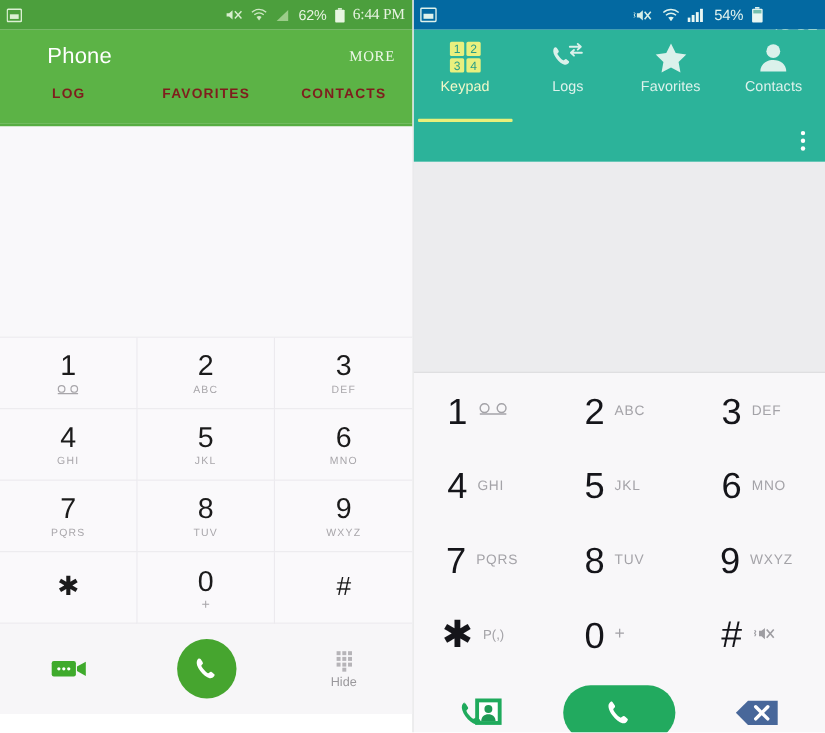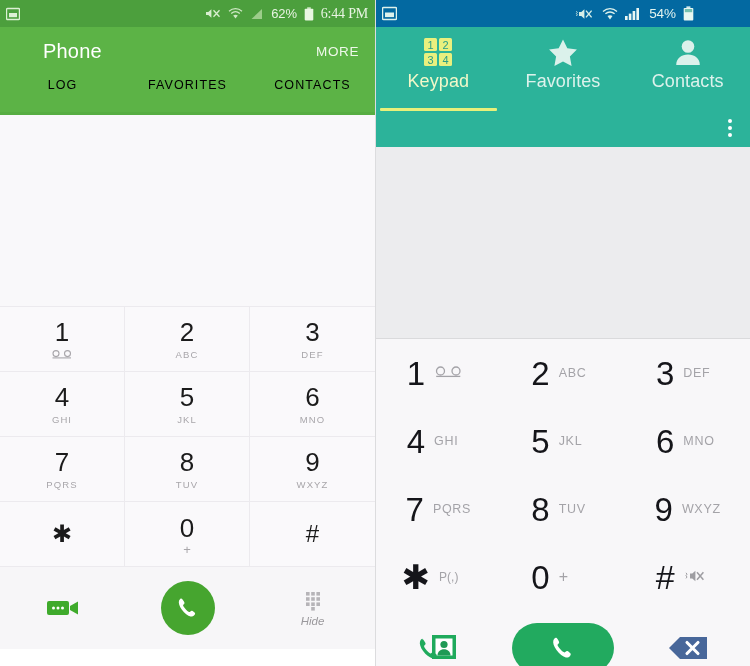--- a/index.html
+++ b/index.html
@@ -30,29 +30,29 @@
   .appbar {
     background: #5cb346; height: 85px; position: relative;
   }
   .appbar-top {
     height: 48px; display: flex; align-items: center;
     padding: 0 16px 0 16px;
   }
   .app-title { color: #ffffff; font-size: 20px; letter-spacing: .2px; margin-left: 27px; }
   .more-btn {
     margin-left: auto; color: #eef8e9; font-size: 13.5px;
-    letter-spacing: .6px; cursor: pointer;
+    letter-spacing: .6px; cursor: pointer; font-family: Liberation Serif, serif;
   }
   .tabrow {
     display: flex; height: 37px; align-items: flex-start;
     padding-top: 3px;
   }
   .tab {
-    flex: 1; text-align: center; color: #000000;
-    font-size: 12.5px; letter-spacing: 1.1px; cursor: pointer;
+    flex: 1; text-align: center; color: #7f1d1d;
+    font-size: 12.5px; letter-spacing: 1.1px; cursor: pointer; font-weight: bold;
   }
   .appbar-edge { height: 3px; background: #57ad42; }
 
   
   .display-left { background: #f9f8fa; height: 191px; }
 
   
   .keypad-left {
     border-top: 1px solid #eceaee;
     background: #faf9fb;
@@ -70,42 +70,42 @@
   .kl-key .s {
     font-size: 9.5px; color: #a8a6aa; letter-spacing: 1.1px;
     margin-top: 5px; line-height: 1; height: 10px;
   }
   .kl-key .s.plus { font-size: 13px; letter-spacing: 0; color: #a8a6aa; margin-top: 2px; }
   .kl-key .glyph { font-size: 24px; color: #1b1b1b; line-height: 1; }
 
   
   .actions-left {
     height: 82px; background: #f7f6f8;
-    display: flex; align-items: center; font-style: italic;
+    display: flex; align-items: center;
   }
   .al-cell {
     flex: 1; display: flex; flex-direction: column;
     align-items: center; justify-content: center; cursor: pointer;
   }
   .al-cell .lbl { font-size: 11.5px; color: #9a989c; margin-top: 4px; }
   .fab-left {
     width: 54px; height: 54px; border-radius: 50%;
     background: #46a52f; display: flex; align-items: center;
     justify-content: center; cursor: pointer;
   }
 
   
   .tealbar { background: #2cb39a; height: 120px; position: relative; }
   .tealtabs { display: flex; height: 85px; padding-top: 6px; }
   .ttab {
     flex: 1; display: flex; flex-direction: column;
     align-items: center; cursor: pointer; position: relative;
   }
   .ttab .tico { height: 38px; display: flex; align-items: center; justify-content: center; }
-  .ttab .tlbl { font-size: 18px; color: #ddf2ec; letter-spacing: .1px; text-align: center; }
+  .ttab .tlbl { font-size: 13px; color: #ddf2ec; letter-spacing: .1px; text-align: center; }
   .ttab.active .tlbl { color: #f2f8c9; }
   .ttab .underline {
     position: absolute; bottom: 1px; left: 4px; right: 4px;
     height: 3px; background: #e8f07a; border-radius: 1px;
   }
   .overflow {
     position: absolute; right: 18px; top: 92px;
     display: flex; flex-direction: column; gap: 3px; cursor: pointer;
   }
   .overflow i { width: 4px; height: 4px; border-radius: 50%; background: #ffffff; display: block; }
@@ -368,20 +368,30 @@
               <g fill="#2a9d86" font-family="Liberation Sans" font-size="11" text-anchor="middle">
                 <text x="9.5" y="12.6">1</text>
                   <text x="24.5" y="12.6">2</text>
                 <text x="9.5" y="27.6">3</text>
                   <text x="24.5" y="27.6">4</text>
               </g>
             </svg>
           </span>
           <span class="tlbl">Keypad</span>
           <span class="underline"></span>
+        </div>
+        <div class="ttab">
+          <span class="tico">
+            <svg width="32" height="30" viewBox="0 0 32 30">
+              <path d="M5.2 5.5c-.8.3-1.8 1.3-2.1 2.4-.6 1.9.4 5 2.6 8 2.3 3.2 5.4 5.5 7.6 5.9 1.4.3 2.6-.2 3.5-1.2.6-.8.8-1.3.4-1.9-.2-.3-1.3-1.2-2-1.7-.8-.5-1.2-.4-2 .3-.7.6-1 .7-1.6.3-1.2-.6-3.6-3.2-4.6-5-.4-.8-.3-1.1.4-1.7.7-.6.8-1.1.3-2-.3-.7-1.3-2.1-1.7-2.5-.3-.3-.7-.3-1.1-.2z" fill="#dbf1eb"></path>
+              <path d="M18 5.5h10m0 0l-2.8-2.6m2.8 2.6l-2.8 2.6" stroke="#dbf1eb" stroke-width="1.7" fill="none" stroke-linecap="round"></path>
+              <path d="M29 11h-10m0 0l2.8-2.6M19 11l2.8 2.6" stroke="#dbf1eb" stroke-width="1.7" fill="none" stroke-linecap="round"></path>
+            </svg>
+          </span>
+          <span class="tlbl">Logs</span>
         </div>
         <div class="ttab">
           <span class="tico">
             <svg width="32" height="30" viewBox="0 0 32 30">
                 <path d="M16 2.5l4.3 8.7 9.6 1.4-7 6.8 1.7 9.6-8.6-4.6-8.6 4.6 1.7-9.6-7-6.8 9.6-1.4z" fill="#dbf1eb"></path>
               </svg>
           </span>
           <span class="tlbl">Favorites</span>
         </div>
         <div class="ttab">

